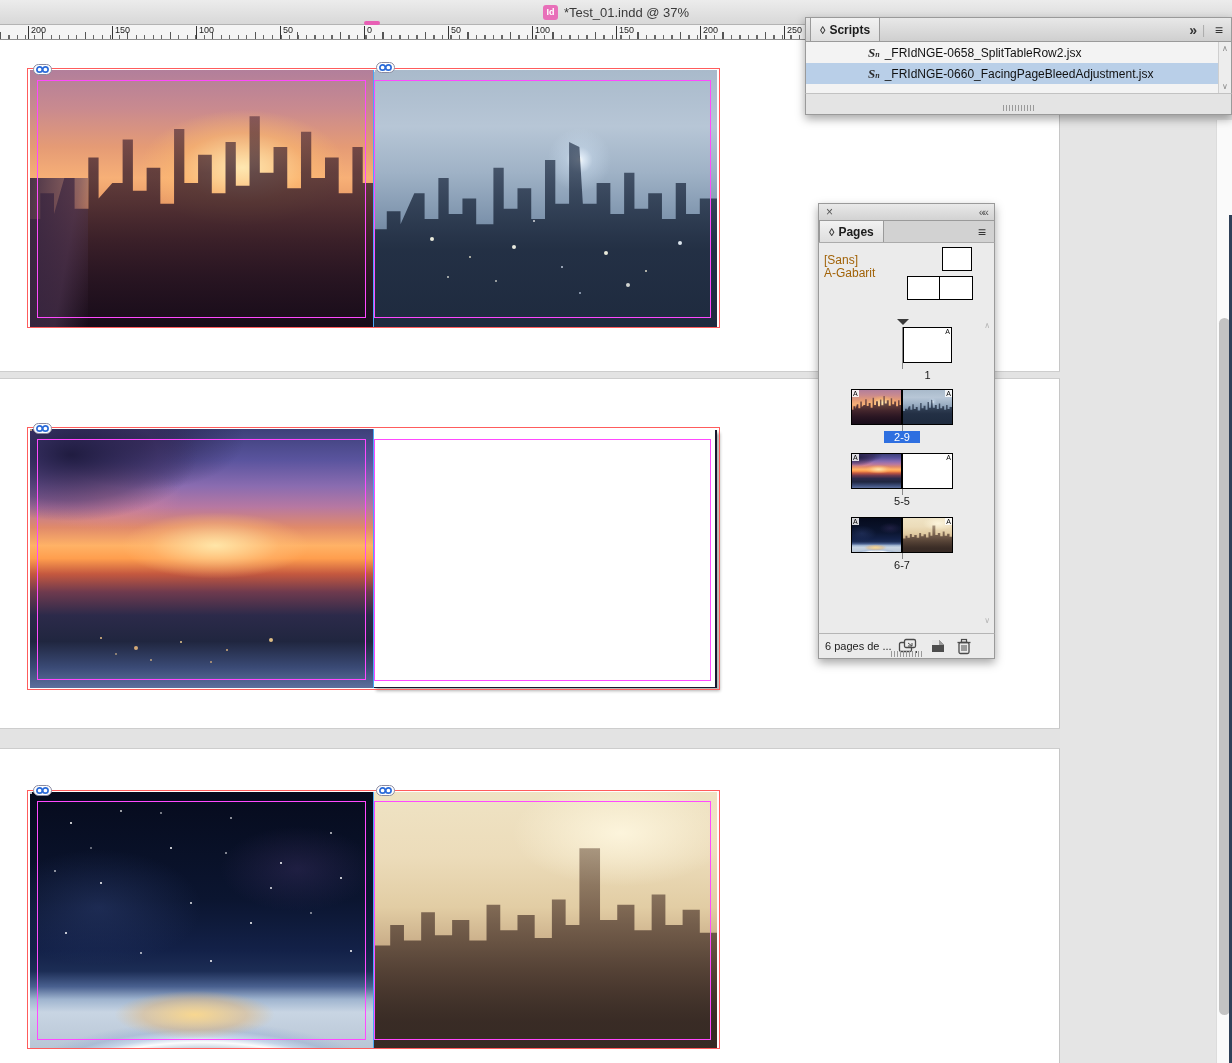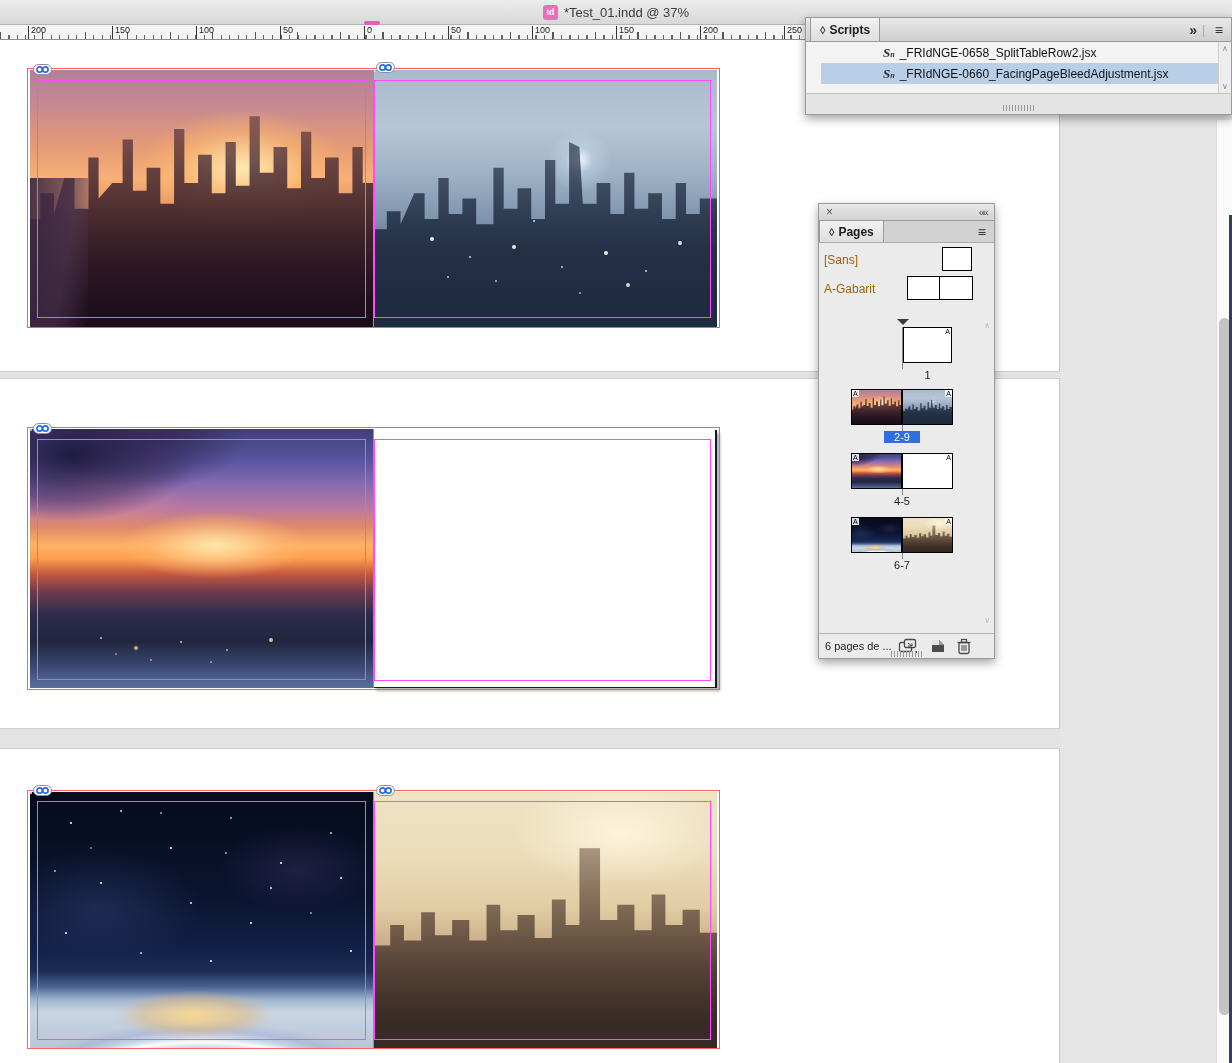--- a/index.html
+++ b/index.html
@@ -105,21 +105,21 @@
   
   .panel { box-shadow:0 4px 9px rgba(0,0,0,.35); z-index:20; font-size:12px; }
   .p-header { background:linear-gradient(#e8e8e8,#cfcfcf); border:1px solid #9a9a9a; position:relative; }
   .p-tab { position:absolute; top:0; height:100%; background:linear-gradient(#f2f2f2,#dedede);
     border-left:1px solid #9a9a9a; border-right:1px solid #9a9a9a;
     display:flex; align-items:center; gap:4px; padding:0 9px; font-weight:bold; color:#1c1c1c; }
   .p-glyph { color:#3a3a3a; font-size:11px; }
   .hicon { position:absolute; top:0; height:100%; display:flex; align-items:center; color:#333; }
 
   
-  .sp-list { position:relative; background:#f3f3f3; border-left:1px solid #9a9a9a; border-right:1px solid #9a9a9a;padding-left:15px; }
+  .sp-list { position:relative; background:#f3f3f3; border-left:1px solid #9a9a9a; border-right:1px solid #9a9a9a; }
   .sp-row { height:21px; display:flex; align-items:center; padding-left:62px; gap:5px; color:#111; }
   .sp-row.sel { background:#b9cfe8; }
   .script-icon { font-family:"Liberation Serif",serif; font-weight:bold; font-style:italic; font-size:13px; color:#2e2e2e; line-height:1; }
   .script-icon small { font-size:8px; }
   .sp-scroll { position:absolute; right:0; top:0; bottom:0; width:13px; background:#ededed; border-left:1px solid #cfcfcf;
     display:flex; flex-direction:column; justify-content:space-between; align-items:center; color:#8a8a8a; font-size:8px; padding:2px 0; }
   .p-footer { background:#e4e4e4; border:1px solid #9a9a9a; border-top:1px solid #c2c2c2; position:relative; }
   .grip { position:absolute; bottom:3px; left:50%; transform:translateX(-50%); width:32px; height:6px;
     background:repeating-linear-gradient(90deg,#9a9a9a 0 1px,transparent 1px 3px); }
 
@@ -289,21 +289,21 @@
     <div class="p-tab" style="left:0">
       <span class="p-glyph">◊</span>
       <span>Pages</span>
     </div>
     <span class="hicon" style="right:8px;font-size:14px;color:#333">≡</span>
   </div>
   <div class="pp-body" style="height:390px">
 
     <div class="mlabel" style="left:5px;top:10px">[Sans]</div>
     <div class="mthumb" style="left:123px;top:4px;width:30px;height:24px"></div>
-    <div class="mlabel" style="left:5px;top:39px">A-Gabarit</div>
+    <div class="mlabel" style="left:5px;top:23px">A-Gabarit</div>
     <div class="mthumb" style="left:88px;top:33px;width:34px;height:24px"></div>
     <div class="mthumb" style="left:120px;top:33px;width:34px;height:24px"></div>
 
     <div class="spineline" style="left:83px;top:84px;height:42px"></div>
     <div class="spineline" style="left:83px;top:146px;height:42px"></div>
     <div class="spineline" style="left:83px;top:210px;height:42px"></div>
     <div class="spineline" style="left:83px;top:274px;height:42px"></div>
     <div class="tri-down" style="left:78px;top:76px"></div>
 
     <div class="pthumb" style="left:84px;top:84px;width:49px;height:36px">
@@ -325,21 +325,21 @@
     </div>
     <div class="plabel sel" style="left:65px;top:188px;width:36px">2-9</div>
 
     <div class="pthumb mini" style="left:32px;top:210px;width:51px;height:36px">
       <div class="layer art-sunset"></div>
       <span class="amark" style="left:0;top:0">A</span>
     </div>
     <div class="pthumb" style="left:83px;top:210px;width:51px;height:36px">
       <span class="amark" style="right:0;top:0">A</span>
     </div>
-    <div class="plabel" style="left:65px;top:252px;width:36px">4-5</div>
+    <div class="plabel" style="left:65px;top:252px;width:36px">5-5</div>
 
     <div class="pthumb mini" style="left:32px;top:274px;width:51px;height:36px">
       <div class="layer art-space"></div>
       <span class="amark" style="left:0;top:0">A</span>
     </div>
     <div class="pthumb mini" style="left:83px;top:274px;width:51px;height:36px">
       <div class="layer art-beige">
           <div class="layer skyline"></div>
         </div>
       <span class="amark" style="right:0;top:0">A</span>

